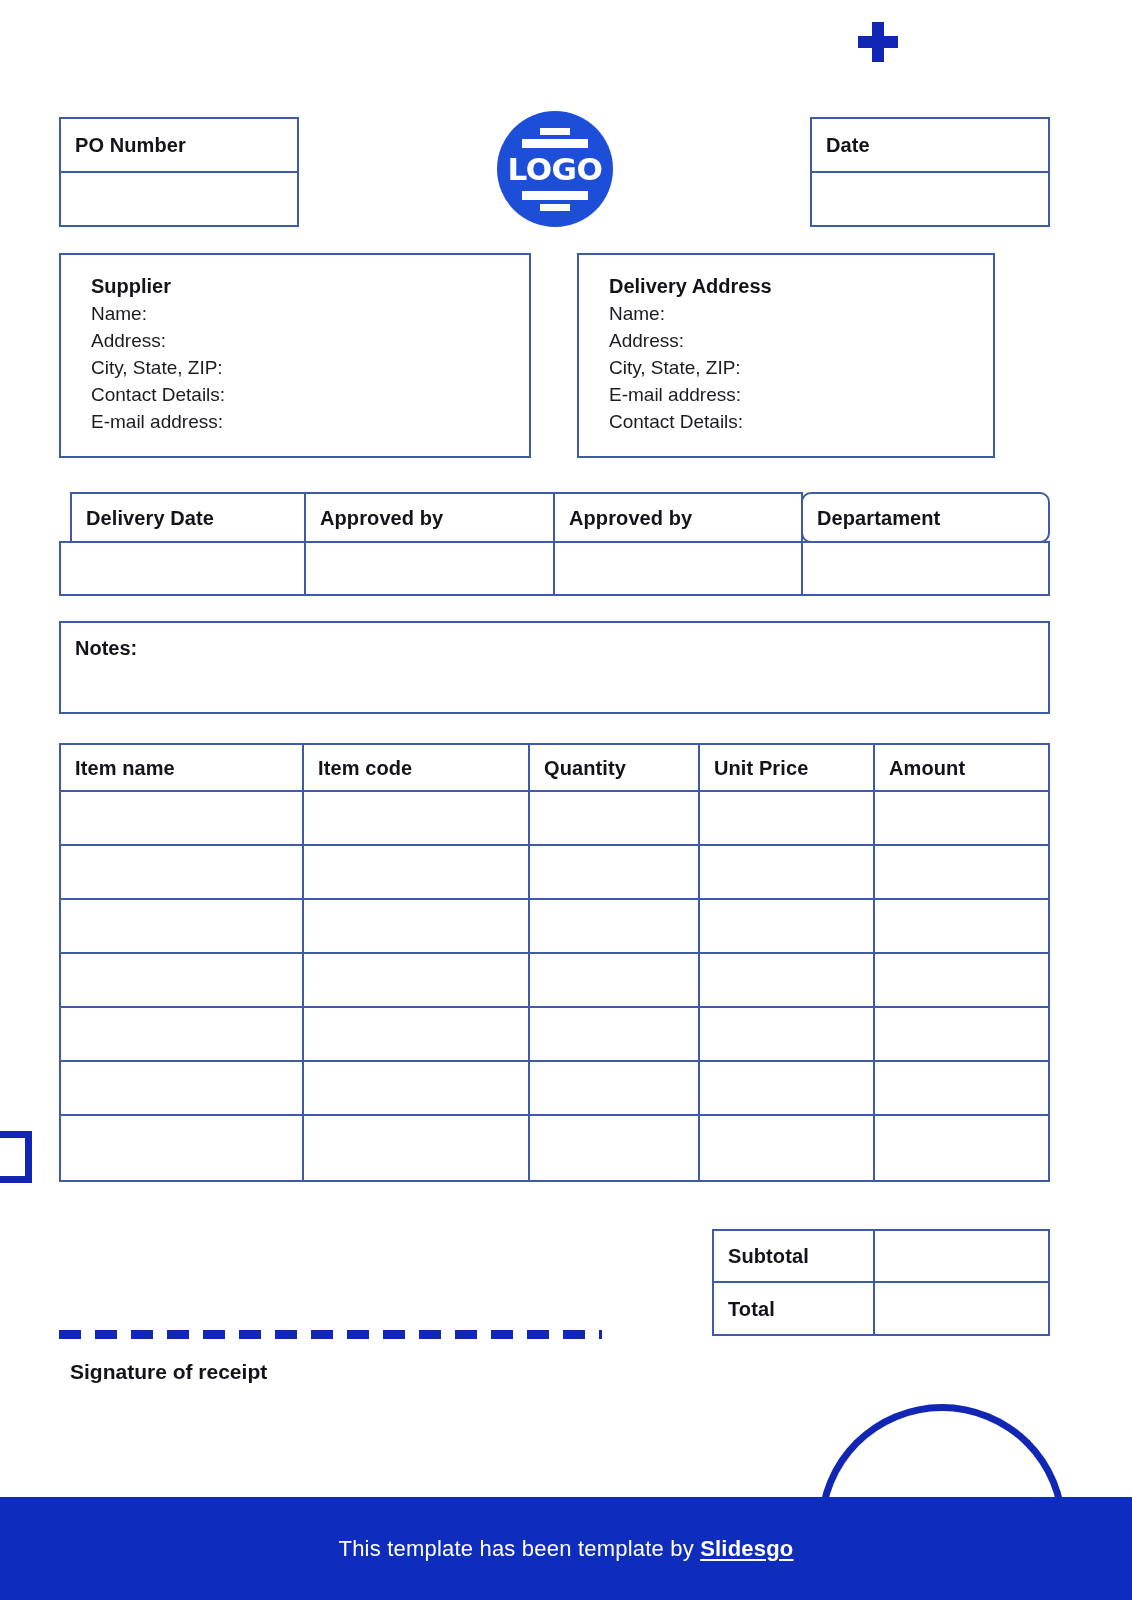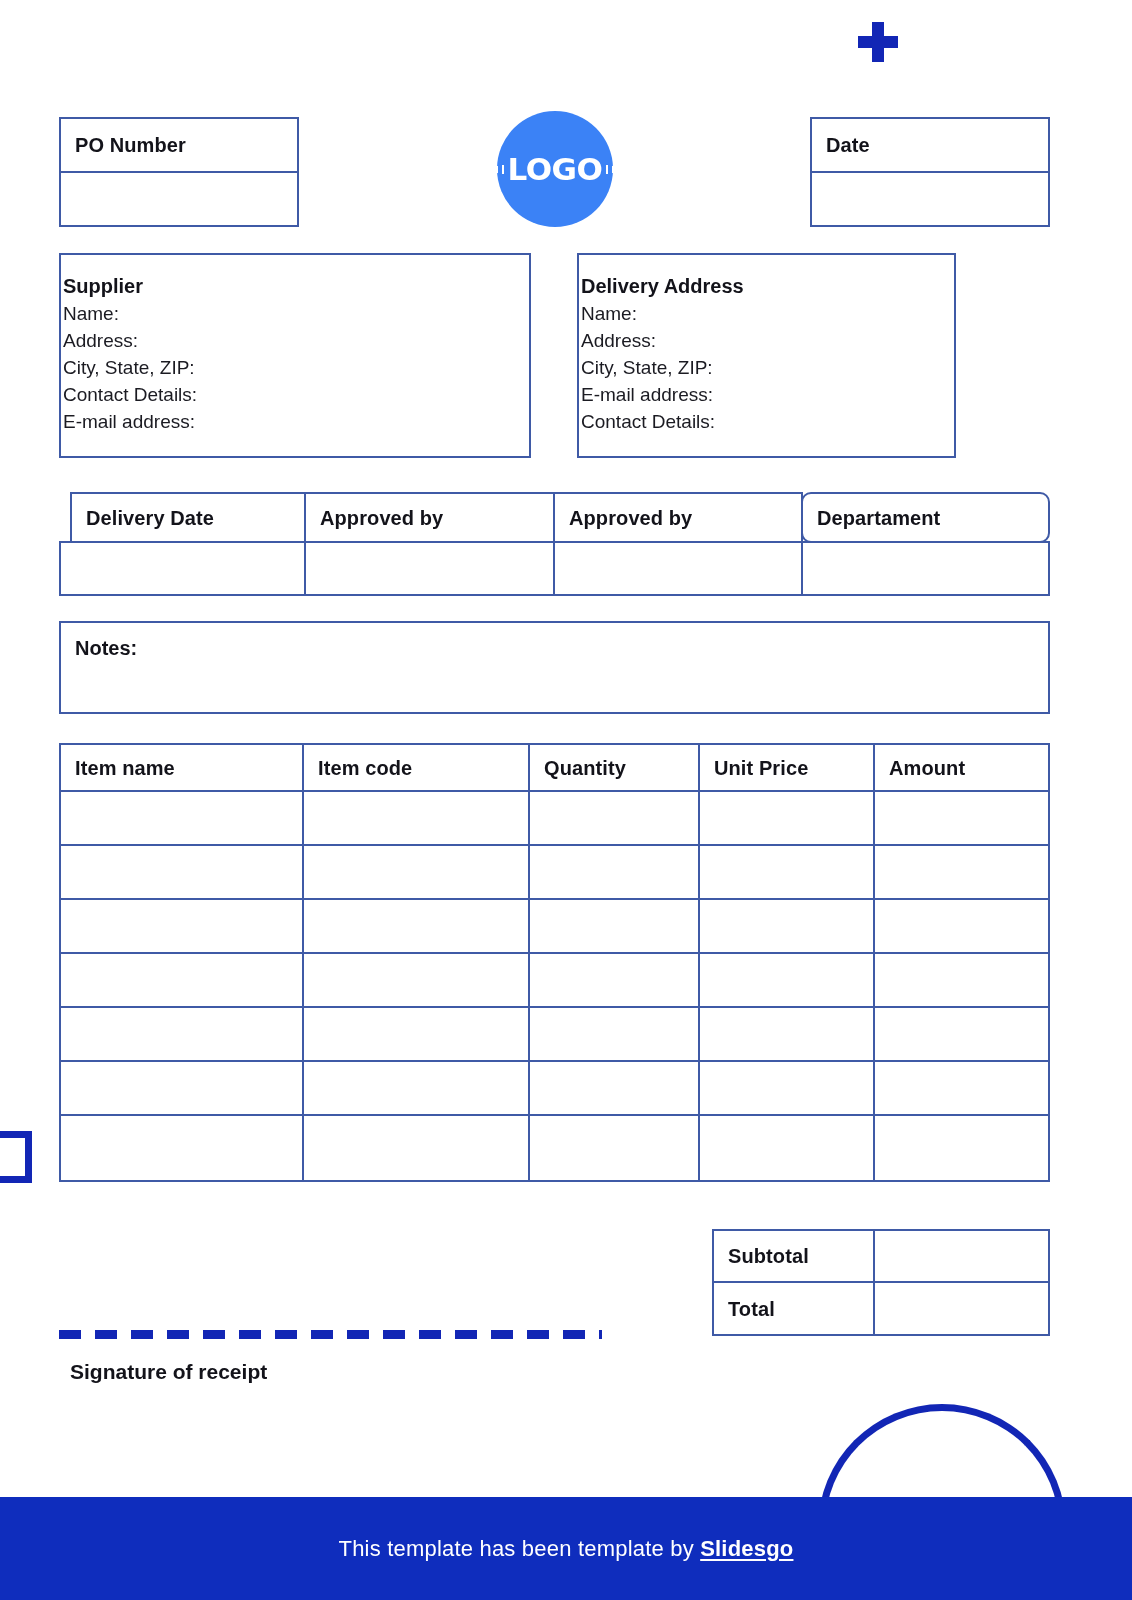--- a/index.html
+++ b/index.html
@@ -65,23 +65,23 @@
   }
 
   
   .logo {
     position: absolute;
     left: 497px;
     top: 111px;
     width: 116px;
     height: 116px;
     border-radius: 50%;
-    background: #3b82f6;
+    background: #1d4ed8;
     display: flex;
-    flex-direction: row;
+    flex-direction: column;
     align-items: center;
     justify-content: center;
     gap: 4px;
   }
   .logo-bar-short { width: 30px; height: 7px; background: #ffffff; }
   .logo-bar-long  { width: 66px; height: 9px; background: #ffffff; }
   .logo-text {
     color: #ffffff;
     font-weight: 700;
     font-size: 31px;
@@ -111,21 +111,21 @@
     transform: translateY(-50%);
     white-space: nowrap;
   }
 
   
   .hdr-head { height: 56px; }
   .hdr-body { height: 56px; }
 
   
   .party {
-    padding: 18px 0 0 2px;
+    padding: 18px 0 0 30px;
   }
   .party-title {
     font-weight: 700;
     font-size: 20px;
     color: #13131a;
     margin: 0 0 2px 0;
     line-height: 1.32;
   }
   .party-line {
     font-size: 19px;
@@ -221,21 +221,21 @@
 
   <div class="bx party" style="left:59px; top:253px; width:472px; height:205px;">
     <div class="party-title">Supplier</div>
     <div class="party-line">Name:</div>
     <div class="party-line">Address:</div>
     <div class="party-line">City, State, ZIP:</div>
     <div class="party-line">Contact Details:</div>
     <div class="party-line">E-mail address:</div>
   </div>
 
-  <div class="bx party" style="left:577px; top:253px; width:379px; height:205px;">
+  <div class="bx party" style="left:577px; top:253px; width:418px; height:205px;">
     <div class="party-title">Delivery Address</div>
     <div class="party-line">Name:</div>
     <div class="party-line">Address:</div>
     <div class="party-line">City, State, ZIP:</div>
     <div class="party-line">E-mail address:</div>
     <div class="party-line">Contact Details:</div>
   </div>
 
   <div class="bx" style="left:59px; top:492px; width:247px; height:51px;margin-left:11px;">
     <span class="lbl cell-label">Delivery Date</span>

